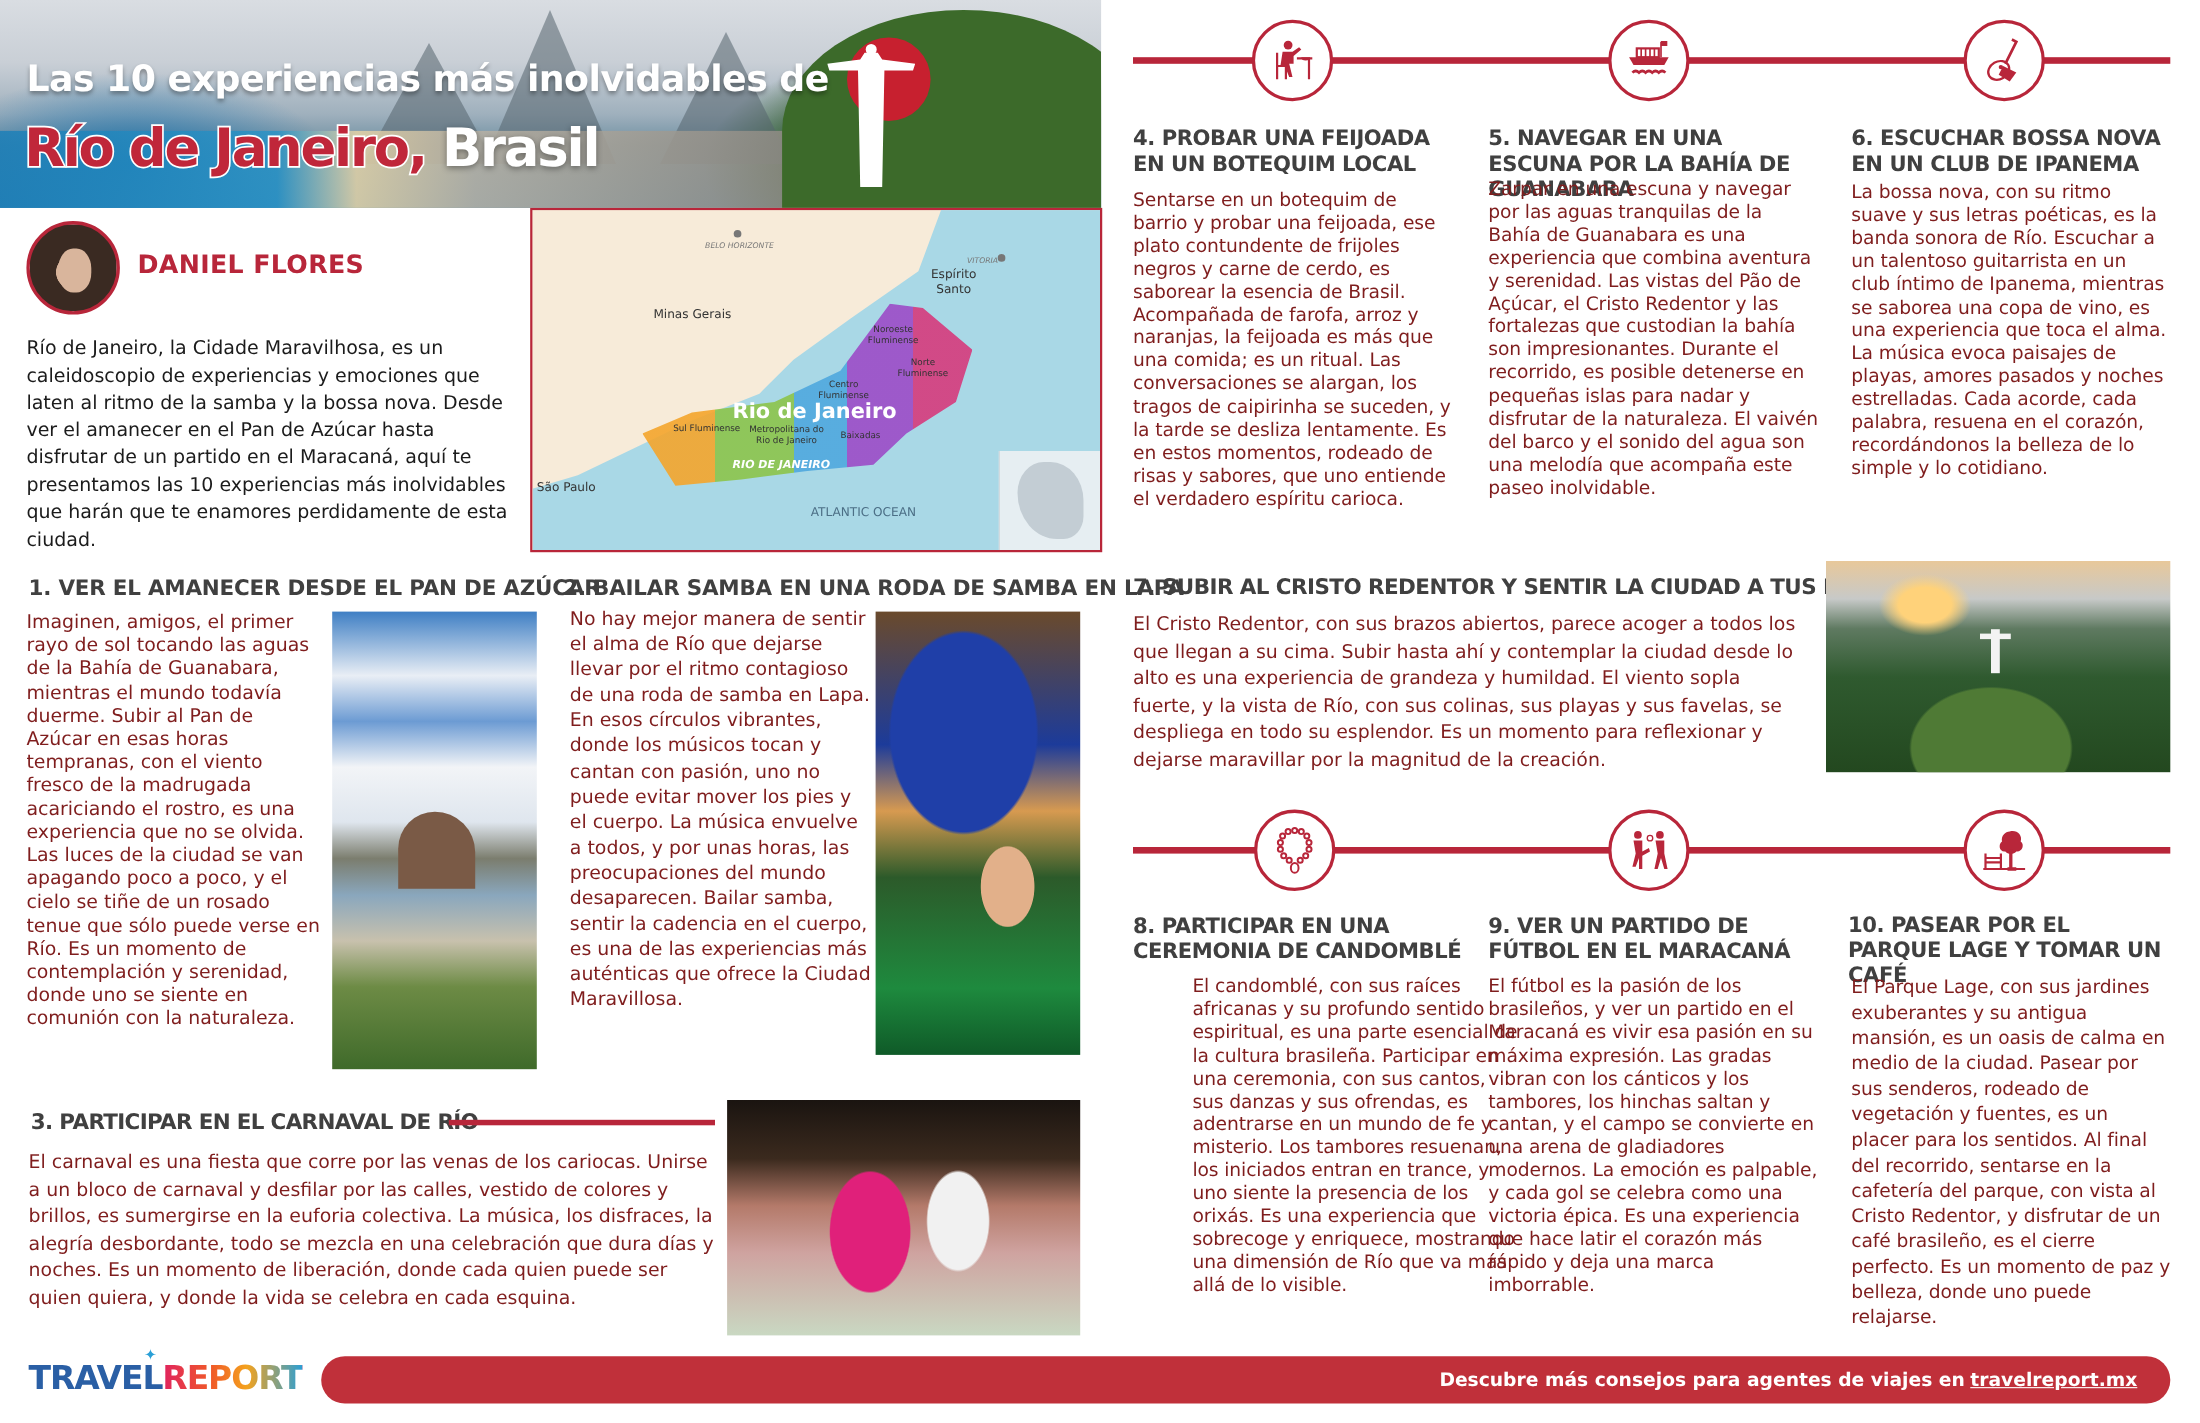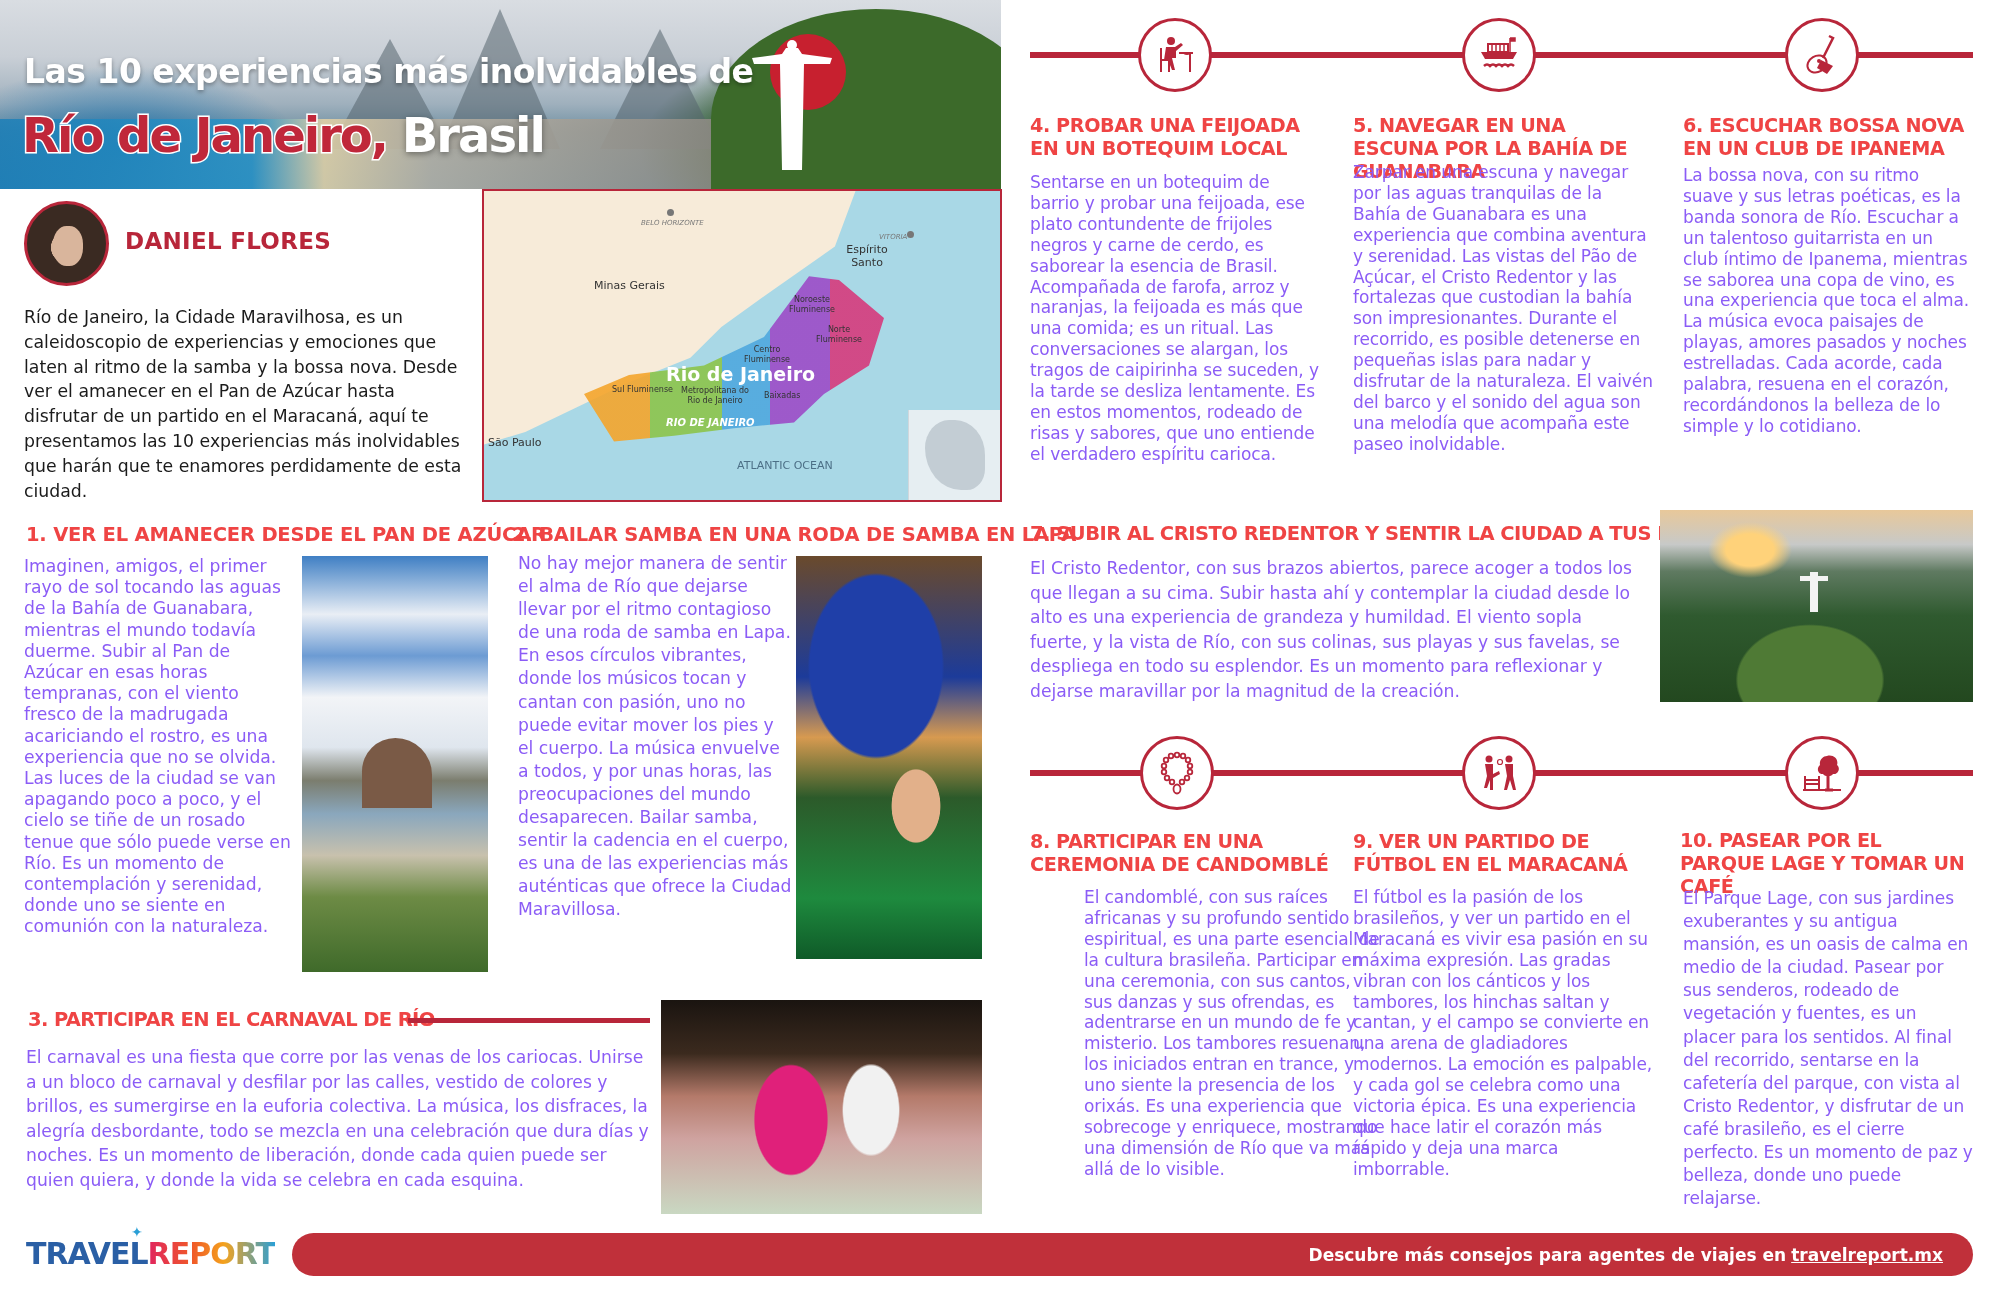--- a/index.html
+++ b/index.html
@@ -41,24 +41,24 @@
   .map .inset::after { content: ""; position: absolute; left: 16px; top: 10px; width: 60px; height: 70px; background: #c3cdd4; border-radius: 40% 50% 30% 60%; }
   .map .lbl { position: absolute; font-size: 11px; color: #333; white-space: nowrap; }
   .map .lbl.sm { font-size: 7px; color: #777; font-style: italic; }
   .map .lbl.big { font-size: 19px; color: #ffffff; font-weight: bold; }
   .map .lbl.reg { font-size: 8px; color: #333; text-align: center; line-height: 10px; }
   .map .lbl.cap { font-size: 10px; color: #ffffff; font-style: italic; font-weight: bold; }
   .map .lbl.ocean { font-size: 11px; color: #4c6f86; }
   .map .dot { position: absolute; width: 7px; height: 7px; border-radius: 50%; background: #777; }
 
   
-  .h { font-weight: bold; color: #ef4444; letter-spacing: -0.2px; }
+  .h { font-weight: bold; color: #404040; letter-spacing: -0.2px; }
   .h1s { left: 26px; top: 523px; font-size: 19.5px; white-space: nowrap; }
   .h2s { left: 512px; top: 523px; font-size: 19.5px; white-space: nowrap; }
-  .body { font-size: 17.2px; line-height: 21.2px; color: #8b5cf6; }
+  .body { font-size: 17.2px; line-height: 21.2px; color: #7f1d1d; }
   .b1 { left: 24px; top: 556px; width: 270px; }
   .b2 { left: 518px; top: 552px; width: 275px; line-height: 23.1px; }
   .img1 { left: 302px; top: 556px; width: 186px; height: 416px;
     background: linear-gradient(180deg,#3f7fc4 0%,#e9eef5 14%,#6c9bd3 24%,#f2f4f7 34%,#dfe6ee 46%,#7b7d6e 54%,#8aa7bd 62%,#c8c1ad 72%,#6d8b45 82%,#3f6a2a 100%); }
   .img1 .loaf { position: absolute; left: 60px; top: 182px; width: 70px; height: 70px; background: #7a5a46; border-radius: 50% 55% 0 0; }
   .img2 { left: 796px; top: 556px; width: 186px; height: 403px;
     background:
       radial-gradient(ellipse 40px 60px at 120px 250px, #e2b08a 0 60%, rgba(0,0,0,0) 62%),
       radial-gradient(ellipse 110px 150px at 80px 110px, #1f3fa8 0 60%, rgba(0,0,0,0) 62%),
       linear-gradient(180deg,#6a4a2c 0%,#1c3b9a 30%,#d79a50 45%,#2c5a2a 60%,#1e8a3e 85%,#0f5a28 100%); }

